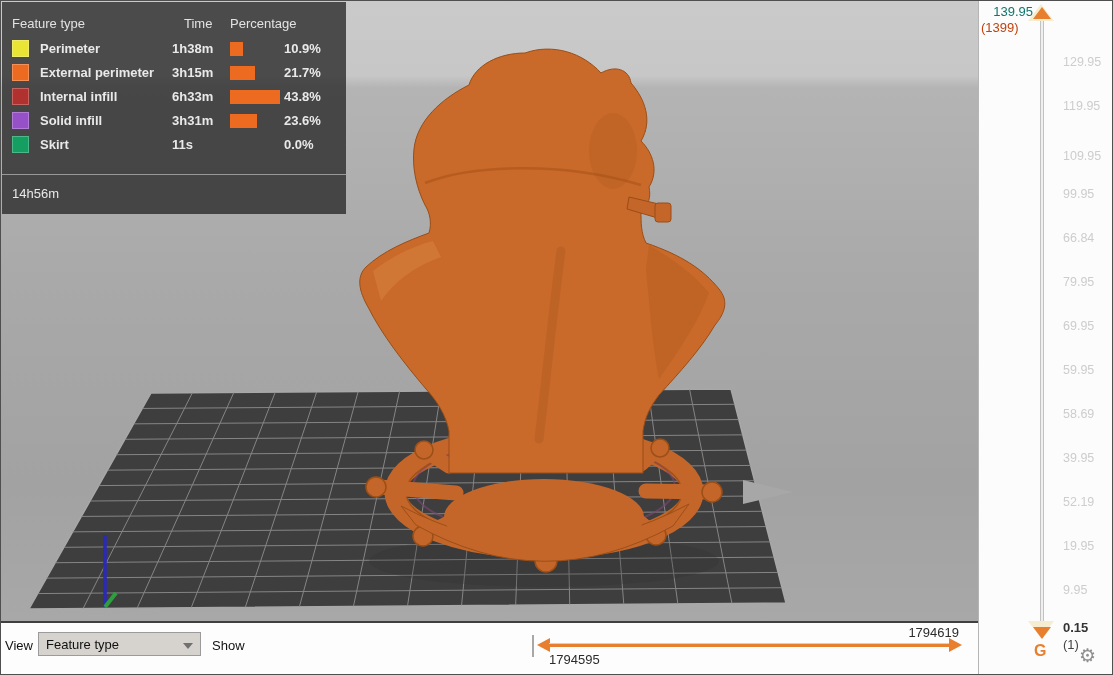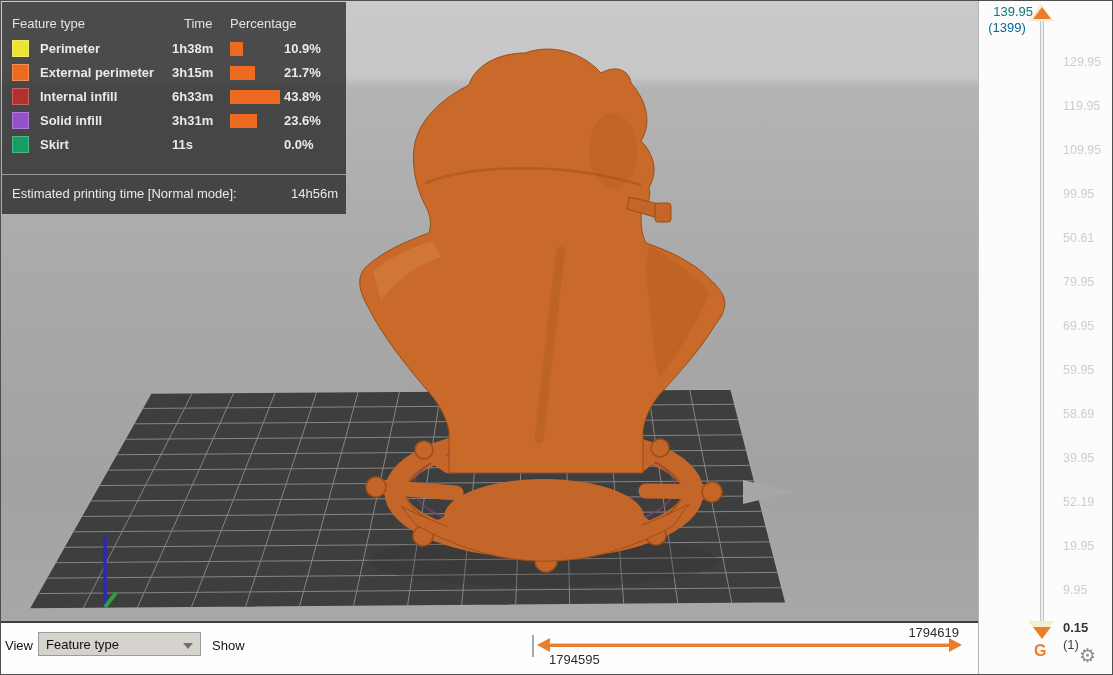--- a/index.html
+++ b/index.html
@@ -33,21 +33,21 @@
     border:1px solid #c2c2c2;box-sizing:border-box;}
   .tri-up-glow{position:absolute;left:49px;top:3px;width:0;height:0;border-left:13px solid transparent;
     border-right:13px solid transparent;border-bottom:17px solid #f6eccf;}
   .tri-up{position:absolute;left:54px;top:6px;width:0;height:0;border-left:9px solid transparent;
     border-right:9px solid transparent;border-bottom:12px solid #e87f2e;}
   .tri-down-glow{position:absolute;left:49px;top:620px;width:0;height:0;border-left:13px solid transparent;
     border-right:13px solid transparent;border-top:17px solid #f6eccf;}
   .tri-down{position:absolute;left:54px;top:626px;width:0;height:0;border-left:9px solid transparent;
     border-right:9px solid transparent;border-top:12px solid #e87f2e;}
   .top-val{position:absolute;left:2px;top:3px;width:52px;text-align:right;color:#0f766e;}
-  .top-layer{position:absolute;left:2px;top:19px;width:52px;text-align:center;color:#0369a1;}
+  .top-layer{position:absolute;left:2px;top:19px;width:52px;text-align:left;color:#c2410c;}
   .tick{position:absolute;left:84px;color:#cdcdcd;font-size:12.5px;}
   .bot-val{position:absolute;left:84px;top:619px;font-weight:bold;color:#353535;}
   .bot-layer{position:absolute;left:84px;top:636px;color:#454545;}
   .g-label{position:absolute;left:55px;top:641px;color:#e87f2e;font-weight:bold;font-size:16px;}
   .gear{position:absolute;left:100px;top:643px;font-size:19px;color:#8f8f8f;cursor:pointer;}
 
   
   .bottom-bar{position:absolute;left:0;top:624px;width:977px;height:51px;background:#fdfdfd;
     font-size:13px;color:#111;}
   .bb-label{position:absolute;top:13px;}
@@ -199,38 +199,37 @@
           <div class="legend-row" style="top: 132px;">
             <span class="sw" style="background: rgb(20, 158, 98);"></span>
             <span class="lb">Skirt</span>
             <span class="tm">11s</span>
             <span class="bar" style="width: 0px; background: rgb(237, 107, 33);"></span>
             <span class="pc">0.0%</span>
           </div>
         </div>
       <div class="sep"></div>
       <div class="est">
-        <span>Estimated printing time [Normal mode]:</span>
         <span>14h56m</span>
       </div>
     </div>
   </div>
 
   <div class="right-panel">
     <div class="top-val">139.95</div>
     <div class="top-layer">(1399)</div>
     <div class="v-track"></div>
     <div class="tri-up-glow"></div>
     <div class="tri-up"></div>
     <div id="ticks">
         <span class="tick" style="top: 54px;">129.95</span>
         <span class="tick" style="top: 98px;">119.95</span>
-        <span class="tick" style="top: 142px;">109.95</span>
+        <span class="tick" style="top: 148px;">109.95</span>
         <span class="tick" style="top: 186px;">99.95</span>
-        <span class="tick" style="top: 230px;">50.61</span>
+        <span class="tick" style="top: 230px;">66.84</span>
         <span class="tick" style="top: 274px;">79.95</span>
         <span class="tick" style="top: 318px;">69.95</span>
         <span class="tick" style="top: 362px;">59.95</span>
         <span class="tick" style="top: 406px;">58.69</span>
         <span class="tick" style="top: 450px;">39.95</span>
         <span class="tick" style="top: 494px;">52.19</span>
         <span class="tick" style="top: 538px;">19.95</span>
         <span class="tick" style="top: 582px;">9.95</span>
       </div>
     <div class="tri-down-glow"></div>

